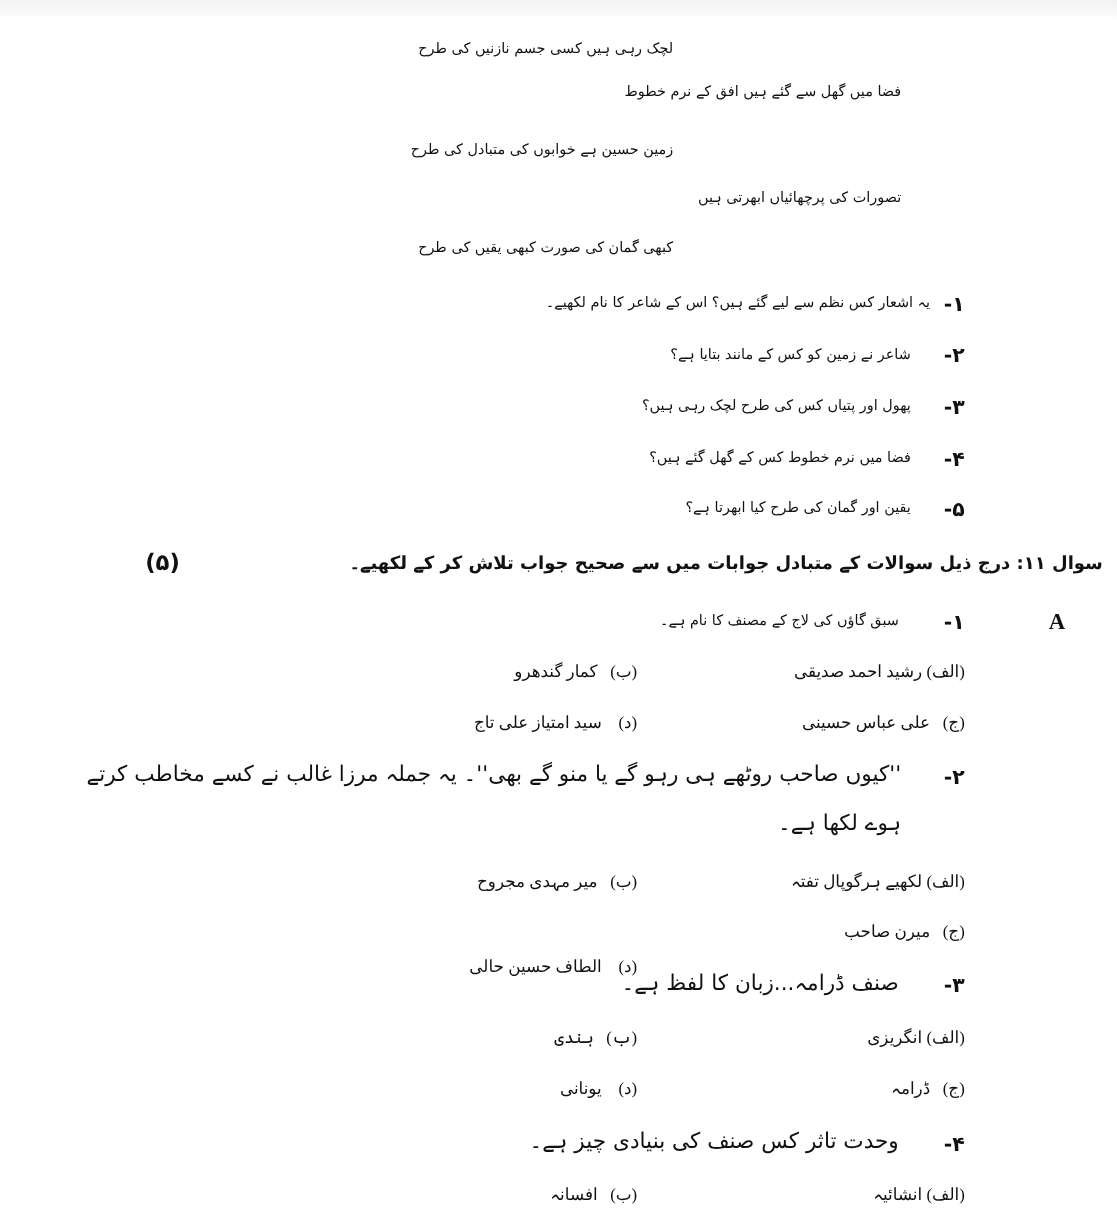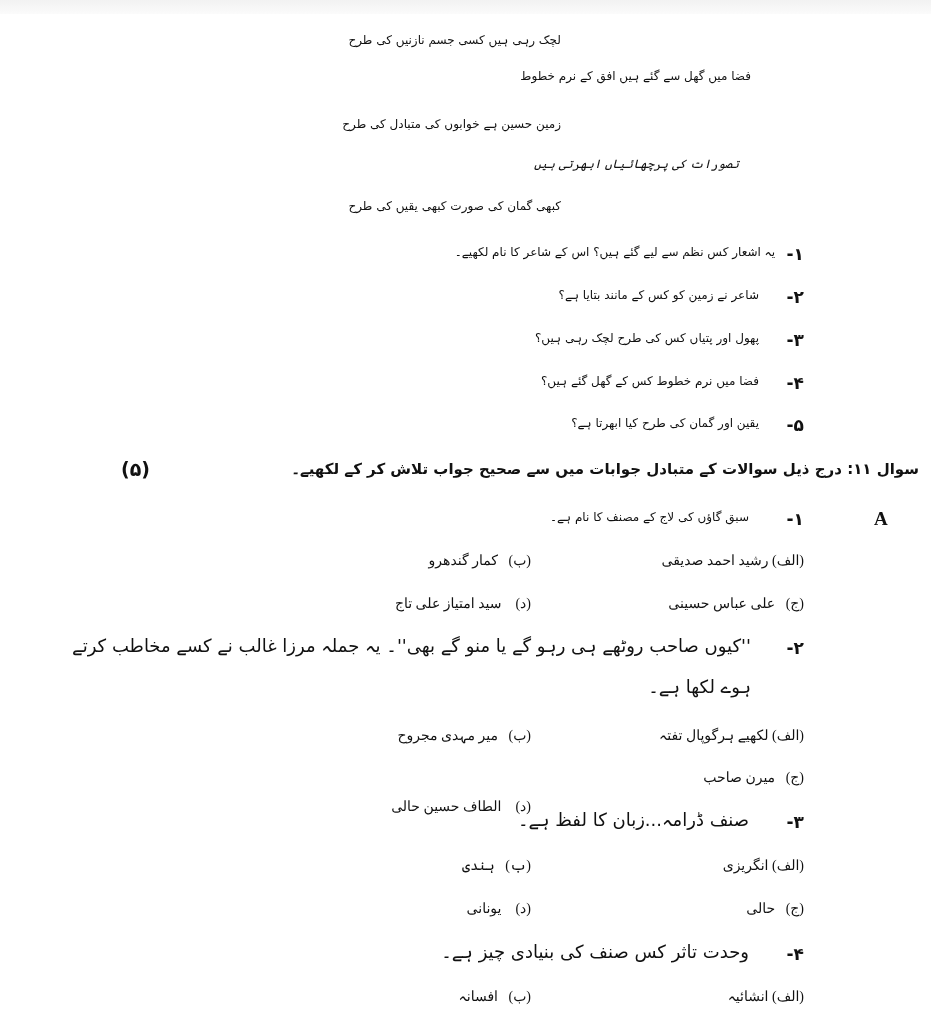--- a/index.html
+++ b/index.html
@@ -27,21 +27,21 @@
 </style>
 </head>
 <body>
 
 <div class="topband"></div>
 
 <div>
   <div class="ln" style="right:370px; top:26px;">لچک رہی ہیں کسی جسم نازنیں کی طرح</div>
   <div class="ln" style="right:180px; top:62px;">فضا میں گھل سے گئے ہیں افق کے نرم خطوط</div>
   <div class="ln" style="right:370px; top:110px;">زمین حسین ہے خوابوں کی متبادل کی طرح</div>
-  <div class="ln" style="right:192px; top:150px;font-style:italic;">تصورات کی پرچھائیاں ابھرتی ہیں</div>
+  <div class="ln" style="right:180px; top:150px;">تصورات کی پرچھائیاں ابھرتی ہیں</div>
   <div class="ln" style="right:370px; top:192px;">کبھی گمان کی صورت کبھی یقیں کی طرح</div>
 </div>
 
 <div>
   <div class="num" style="right:127px; top:240px;">۱-</div>
   <div class="ln" style="right:156px; top:238px;">یہ اشعار کس نظم سے لیے گئے ہیں؟ اس کے شاعر کا نام لکھیے۔</div>
   <div class="num" style="right:127px; top:283px;">۲-</div>
   <div class="ln" style="right:172px; top:281px;">شاعر نے زمین کو کس کے مانند بتایا ہے؟</div>
   <div class="num" style="right:127px; top:326px;">۳-</div>
   <div class="ln" style="right:172px; top:324px;">پھول اور پتیاں کس کی طرح لچک رہی ہیں؟</div>
@@ -68,19 +68,19 @@
 <div class="ln" style="right:180px; top:673px; font-size:18px;">ہوے لکھا ہے۔</div>
 <div class="opt" style="right:127px; top:722px;"><span>(الف)</span> <span>لکھیے ہرگوپال تفتہ</span></div>
 <div class="opt" style="right:400px; top:722px;"><span>(ب)</span>&nbsp;&nbsp; <span>میر مہدی مجروح</span></div>
 <div class="opt" style="right:127px; top:764px;"><span>(ج)</span>&nbsp;&nbsp; <span>میرن صاحب</span></div>
 <div class="opt" style="right:400px; top:793px;"><span>(د)</span>&nbsp;&nbsp;&nbsp; <span>الطاف حسین حالی</span></div>
 
 <div class="num" style="right:127px; top:808px;">۳-</div>
 <div class="ln" style="right:182px; top:806px; font-size:18px;">صنف ڈرامہ...زبان کا لفظ ہے۔</div>
 <div class="opt" style="right:127px; top:852px;"><span>(الف)</span> <span>انگریزی</span></div>
 <div class="opt" style="right:400px; top:852px;"><span>(ب)</span>&nbsp;&nbsp; <span>ہندی</span></div>
-<div class="opt" style="right:127px; top:895px;"><span>(ج)</span>&nbsp;&nbsp; <span>حالی</span></div>
+<div class="opt" style="right:127px; top:895px;"><span>(ج)</span>&nbsp;&nbsp; <span>ڈرامہ</span></div>
 <div class="opt" style="right:400px; top:895px;"><span>(د)</span>&nbsp;&nbsp;&nbsp; <span>یونانی</span></div>
 
 <div class="num" style="right:127px; top:940px;">۴-</div>
 <div class="ln" style="right:182px; top:938px; font-size:18px;">وحدت تاثر کس صنف کی بنیادی چیز ہے۔</div>
 <div class="opt" style="right:127px; top:983px;"><span>(الف)</span> <span>انشائیہ</span></div>
 <div class="opt" style="right:400px; top:983px;"><span>(ب)</span>&nbsp;&nbsp; <span>افسانہ</span></div>
 
 </body></html>

